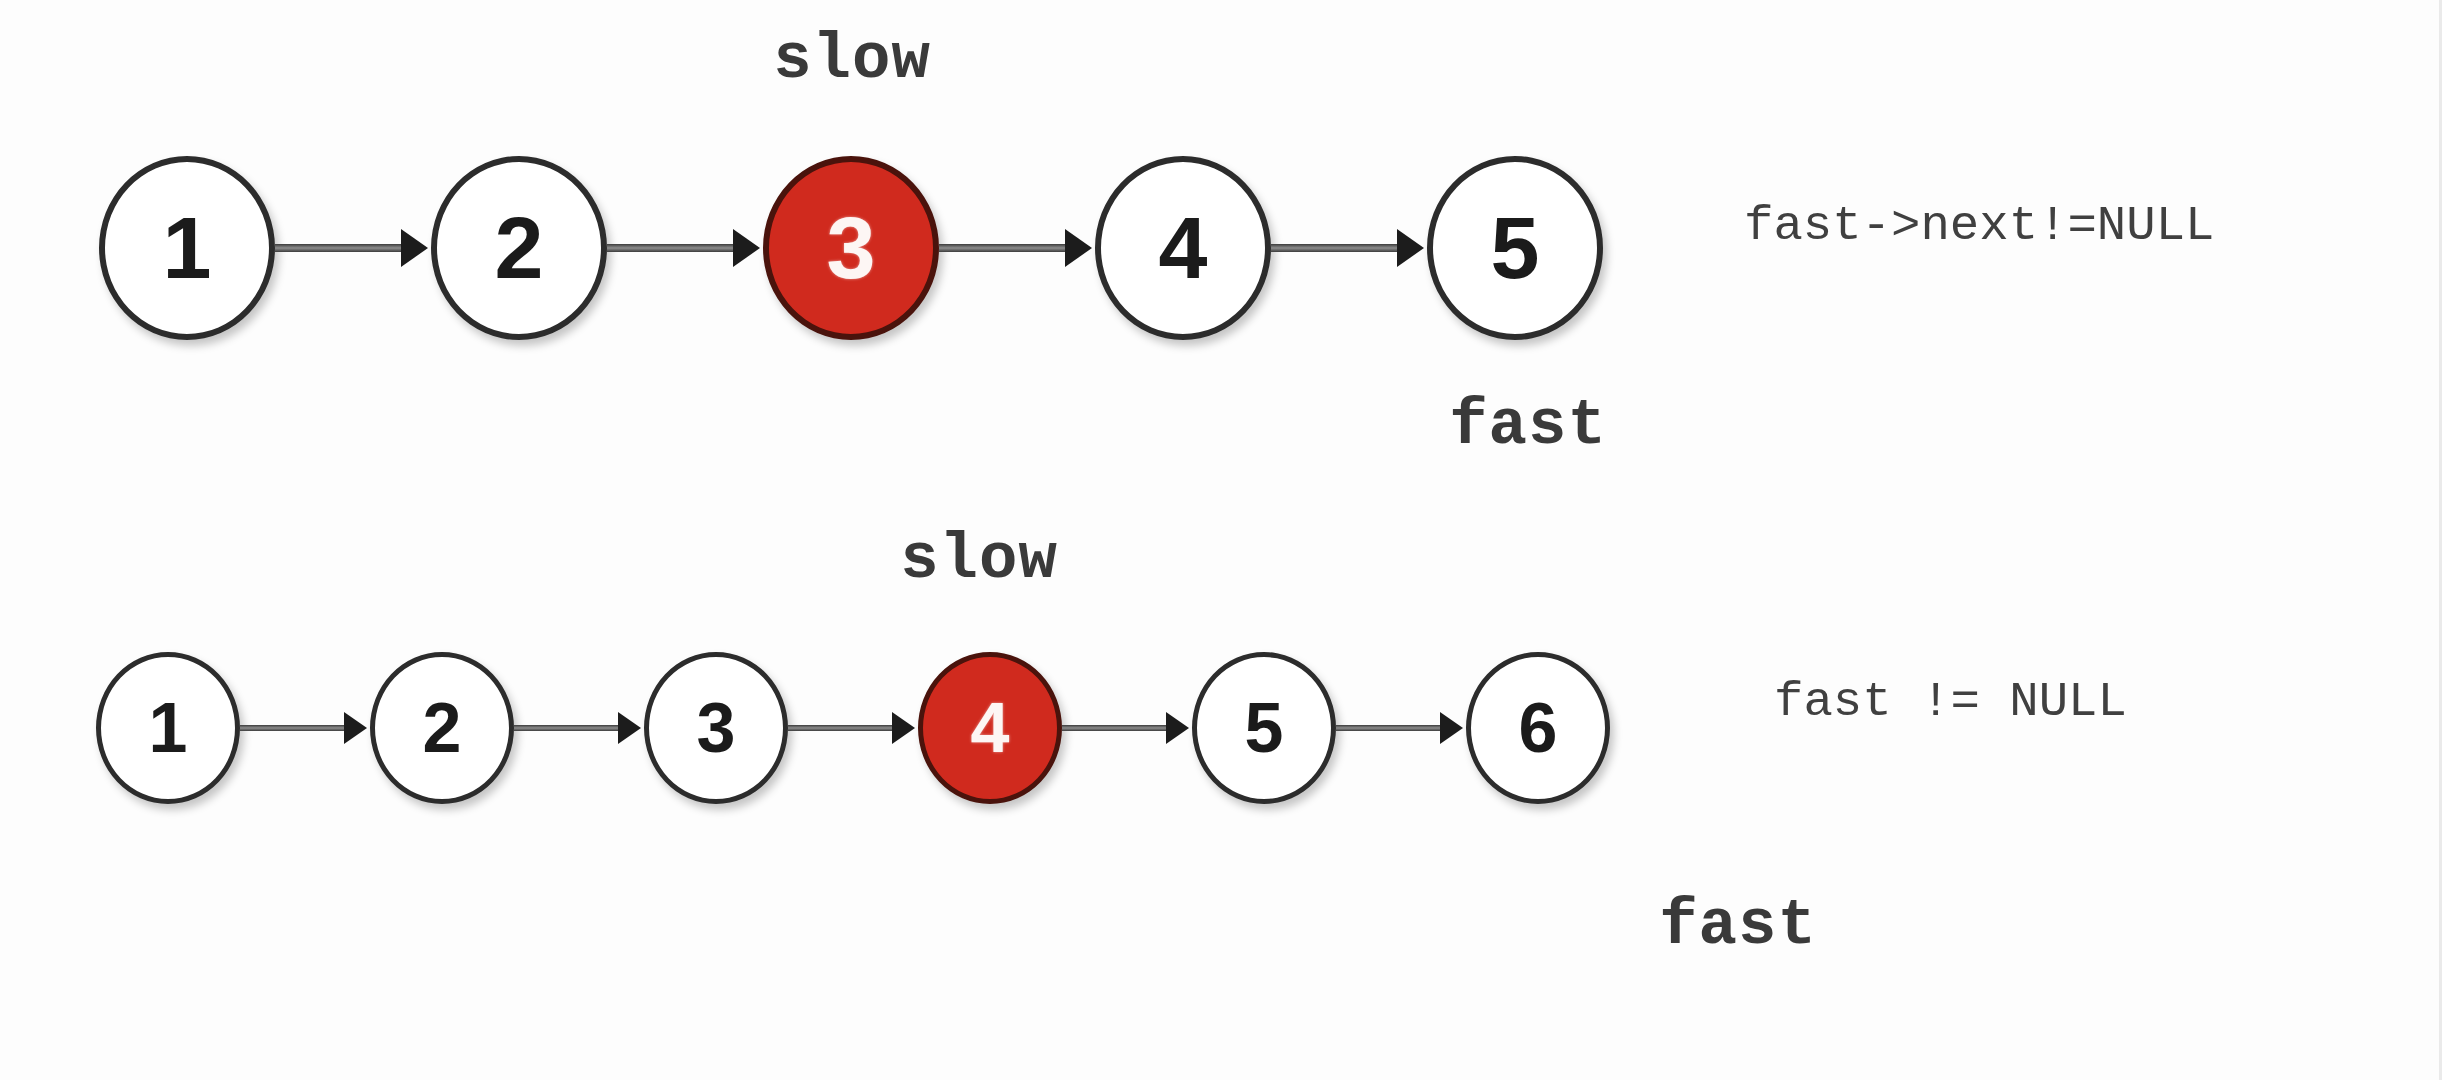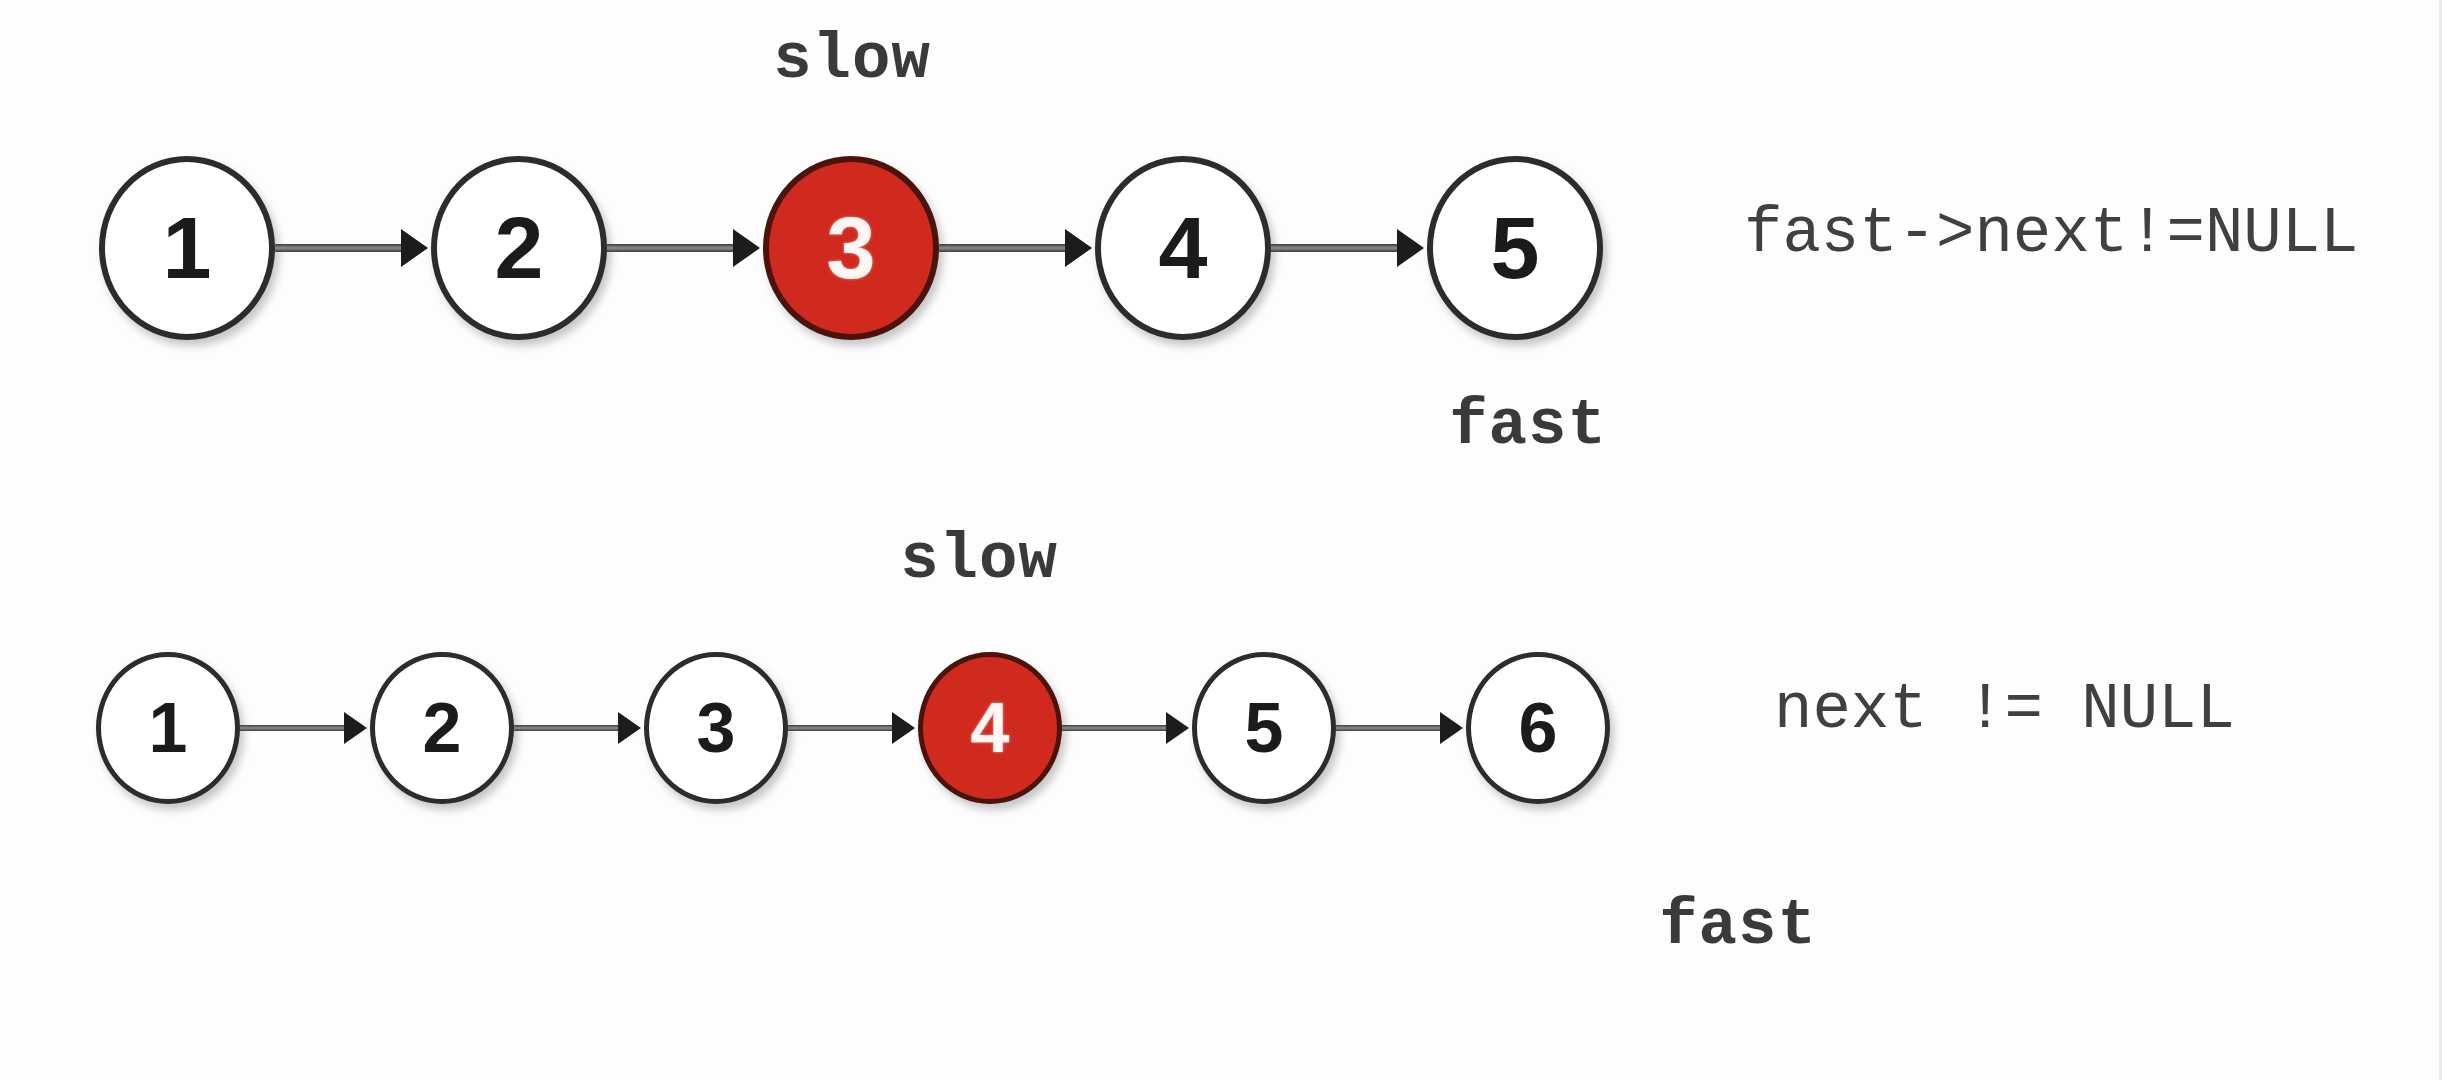--- a/index.html
+++ b/index.html
@@ -17,21 +17,21 @@
     font-size:64px;
     color:#3a3a3a;
     letter-spacing:1px;
     white-space:nowrap;
     font-weight:bold;
   }
   .centered{transform:translateX(-50%);}
   
   .cond{
     position:absolute;
-    font-size:64px;
+    font-size:49px;
     color:#404040;
     white-space:nowrap;
     letter-spacing:0px;
   }
   
   .list{
     position:absolute;
     display:flex;
     align-items:center;
   }
@@ -150,20 +150,20 @@
           <div class="head"></div>
         </div>
         <div class="node">5</div>
         <div class="arrow">
           <div class="shaft"></div>
           <div class="head"></div>
         </div>
         <div class="node">6</div>
       </div>
 
-    <div class="cond" style="left:1774px;top:674px;">next != NULL</div>
+    <div class="cond" style="left:1774px;top:674px;">fast != NULL</div>
 
     <div class="ptr-label centered" style="left:1738px;top:890px;">fast</div>
 
   </div>
 
   <div class="edge-line"></div>
 </div>
 
 </body></html>

